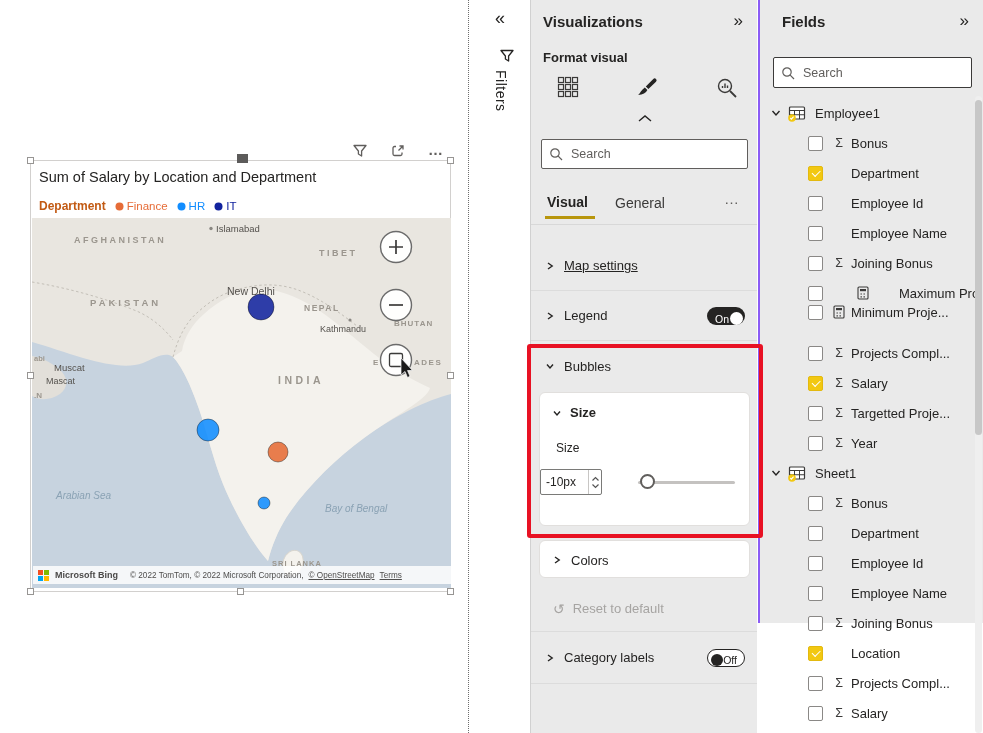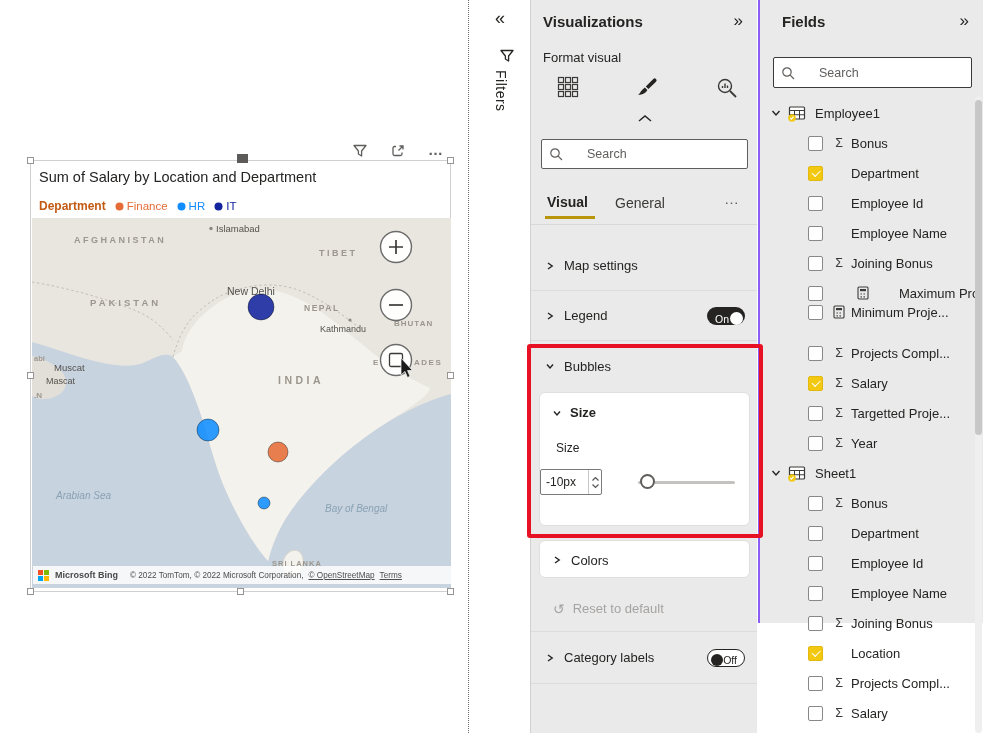--- a/index.html
+++ b/index.html
@@ -41,26 +41,26 @@
   .collapse-left{position:absolute;left:26px;top:8px;font-size:18px;color:#252423;cursor:pointer;}
   .strip-funnel{position:absolute;left:30px;top:48px;}
   .filters-label{position:absolute;left:24px;top:70px;writing-mode:vertical-rl;
     font-size:14px;color:#252423;letter-spacing:.5px;}
 
   
   .viz-pane{position:absolute;left:530px;top:0;width:227px;height:733px;background:#eaeaea;
     border-left:1px solid #d1d1d1;box-sizing:border-box;}
   .pane-title{position:absolute;left:12px;top:13px;font-size:15px;font-weight:bold;color:#252423;}
   .pane-expand{position:absolute;right:14px;top:11px;font-size:17px;color:#252423;cursor:pointer;}
-  .vp-sub{position:absolute;left:12px;top:50px;font-size:13px;font-weight:normal;color:#252423;}
+  .vp-sub{position:absolute;left:12px;top:50px;font-size:13px;font-weight:bold;color:#252423;}
   .vp-icons{position:absolute;left:0;top:74px;width:100%;height:36px;}
   .vp-icon{position:absolute;top:2px;cursor:pointer;}
   .vp-caret{position:absolute;left:107px;top:108px;}
   .searchbox{position:absolute;background:#fff;border:1px solid #605E5C;border-radius:2px;
-    display:flex;align-items:center;padding:0 7px;gap:22px;box-sizing:border-box;}
+    display:flex;align-items:center;padding:0 7px;gap:6px;box-sizing:border-box;}
   .searchbox input{border:none;outline:none;flex:1;font-size:12.5px;color:#252423;background:transparent;
     font-family:"Liberation Sans",sans-serif;min-width:0;}
   .searchbox input::placeholder{color:#605E5C;}
   .vp-search{left:10px;top:139px;width:207px;height:30px;}
   .tab-visual{position:absolute;left:16px;top:194px;font-size:14px;font-weight:bold;color:#252423;cursor:pointer;}
   .tab-underline{position:absolute;left:14px;top:216px;width:50px;height:3px;background:#B8960C;}
   .tab-general{position:absolute;left:84px;top:195px;font-size:14px;color:#3b3a39;cursor:pointer;}
   .tab-more{position:absolute;right:18px;top:190px;font-size:15px;color:#605E5C;cursor:pointer;}
   .vp-divider{position:absolute;left:0;top:224px;width:100%;height:1px;background:#d8d8d8;}
   .vrow{position:absolute;left:0;width:100%;box-sizing:border-box;display:flex;align-items:center;
@@ -298,21 +298,21 @@
         </svg>
       <input type="text" placeholder="Search" style="">
     </div>
 
     <span class="tab-visual">Visual</span>
     <span class="tab-underline"></span>
     <span class="tab-general">General</span>
     <span class="tab-more">…</span>
     <div class="vp-divider"></div>
 
-    <div class="vrow bordered" style="top:241px;height:50px;">
+    <div class="vrow bordered" style="top:241px;height:50px;text-decoration:underline;">
       <svg width="10" height="10">
           <path d="M3,2 L7.2,5 L3,8" stroke="#252423" fill="none" stroke-width="1.4"></path>
         </svg>
       <span>Map settings</span>
     </div>
 
     <div class="vrow bordered" style="top:291px;height:50px;">
       <svg width="10" height="10">
           <path d="M3,2 L7.2,5 L3,8" stroke="#252423" fill="none" stroke-width="1.4"></path>
         </svg>

